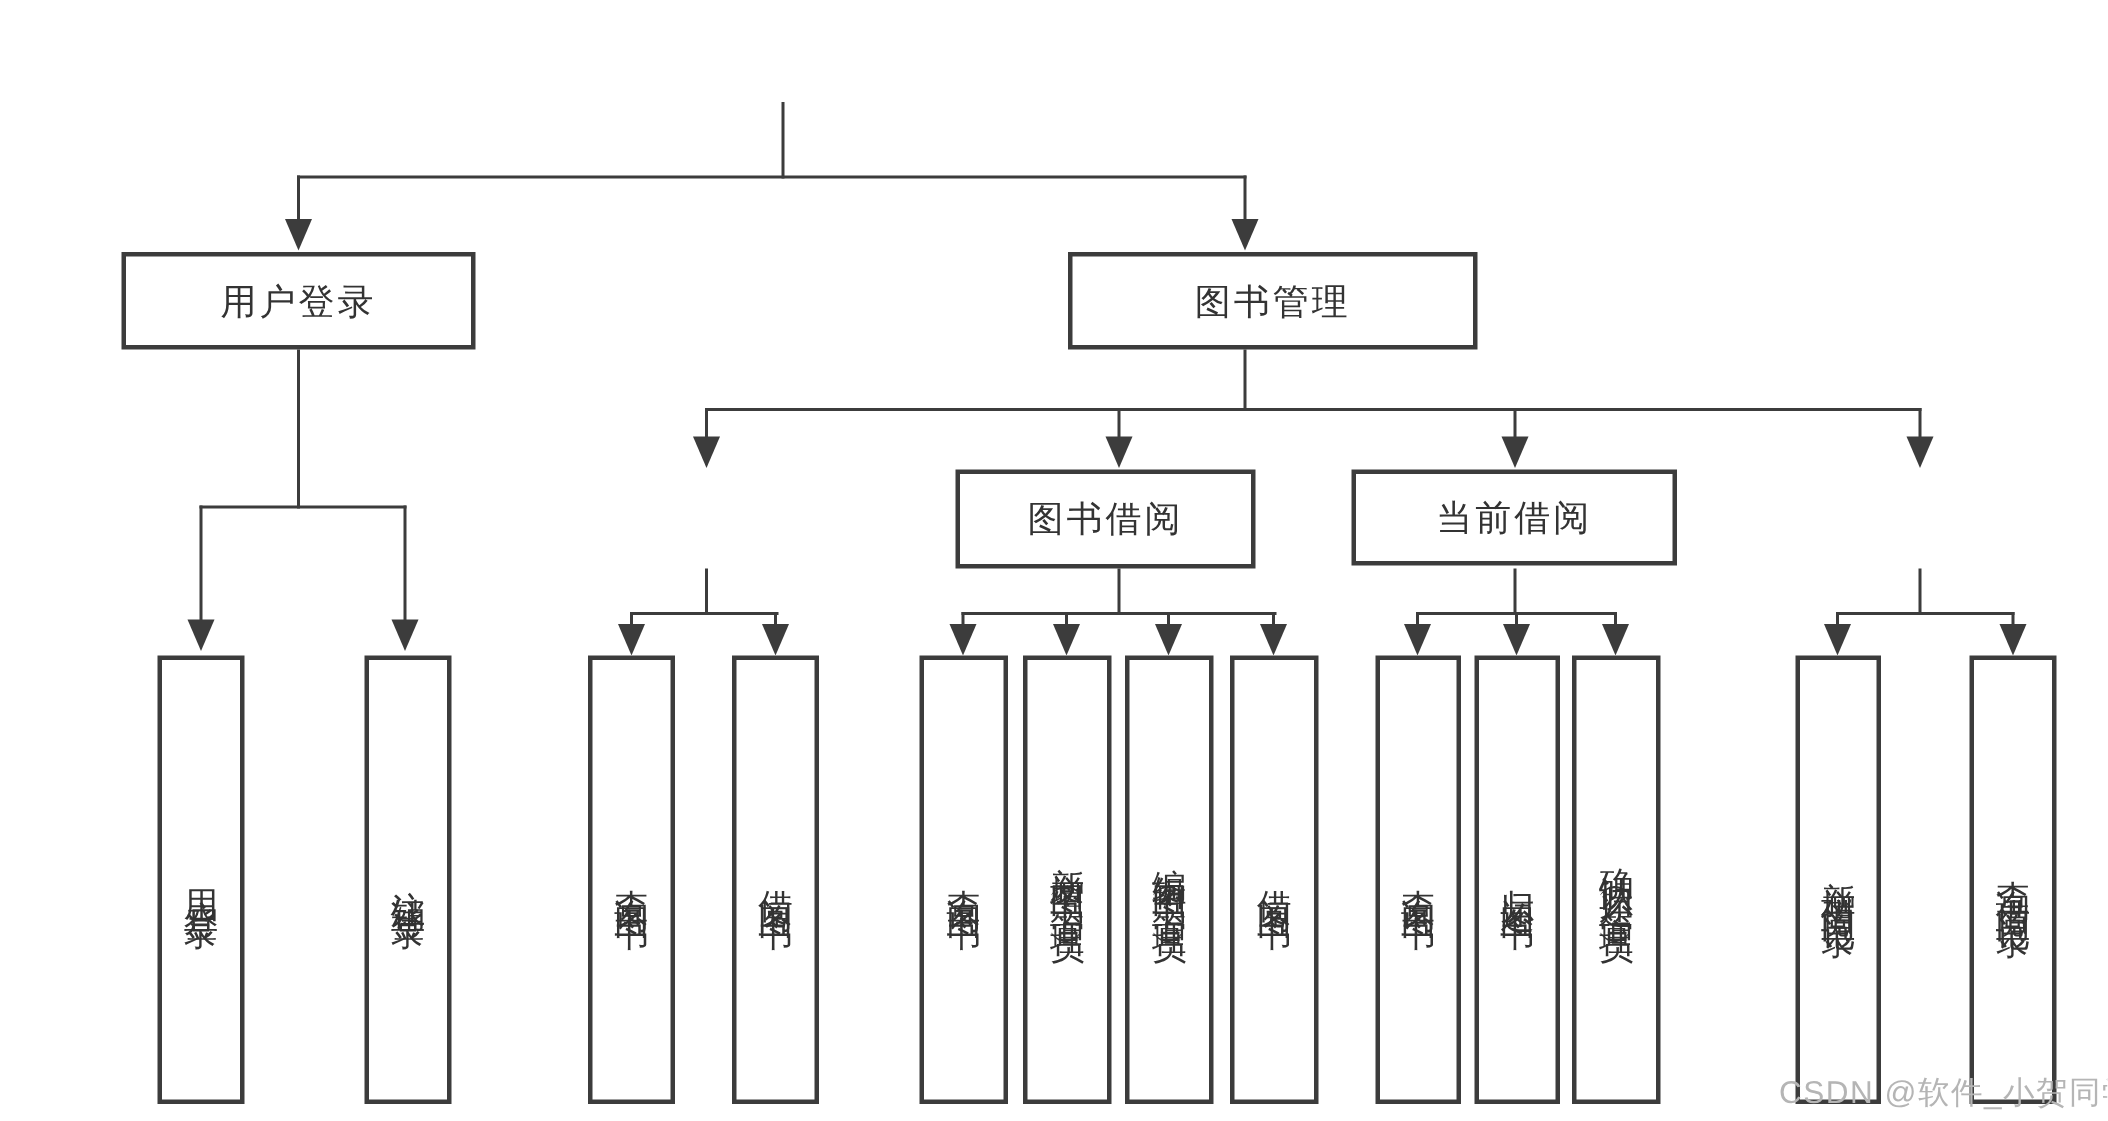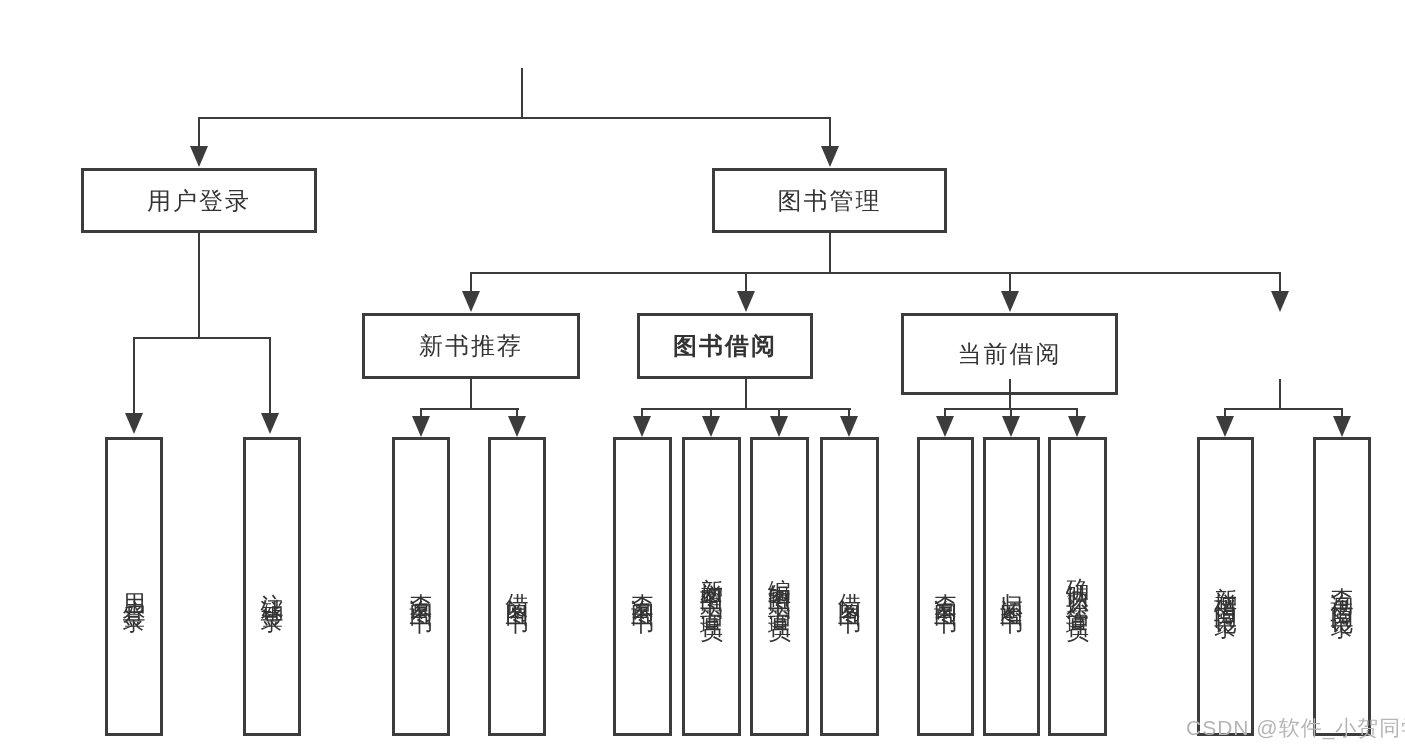--- a/index.html
+++ b/index.html
@@ -54,21 +54,21 @@
   <div class="line" style="left:521px;top:68px;width:2px;height:51px;"></div>
   <div class="line" style="left:198px;top:117px;width:633px;height:2px;"></div>
   <div class="line" style="left:198px;top:117px;width:2px;height:30px;"></div>
   <div class="arrow" style="left:190px;top:146px;"></div>
   <div class="line" style="left:829px;top:117px;width:2px;height:30px;"></div>
   <div class="arrow" style="left:821px;top:146px;"></div>
 
   <div class="hbox" style="left:81px;top:168px;width:236px;height:65px;">
     <span>用户登录</span>
   </div>
-  <div class="hbox" style="left:712px;top:168px;width:235px;height:65px;">
+  <div class="hbox" style="left:712px;top:168px;width:273px;height:65px;">
     <span>图书管理</span>
   </div>
 
   <div class="line" style="left:198px;top:233px;width:2px;height:106px;"></div>
   <div class="line" style="left:133px;top:337px;width:138px;height:2px;"></div>
   <div class="line" style="left:133px;top:337px;width:2px;height:77px;"></div>
   <div class="arrow" style="left:125px;top:413px;"></div>
   <div class="line" style="left:269px;top:337px;width:2px;height:77px;"></div>
   <div class="arrow" style="left:261px;top:413px;"></div>
 
@@ -76,27 +76,24 @@
   <div class="line" style="left:470px;top:272px;width:811px;height:2px;"></div>
   <div class="line" style="left:470px;top:272px;width:2px;height:20px;"></div>
   <div class="arrow" style="left:462px;top:291px;"></div>
   <div class="line" style="left:745px;top:272px;width:2px;height:20px;"></div>
   <div class="arrow" style="left:737px;top:291px;"></div>
   <div class="line" style="left:1009px;top:272px;width:2px;height:20px;"></div>
   <div class="arrow" style="left:1001px;top:291px;"></div>
   <div class="line" style="left:1279px;top:272px;width:2px;height:20px;"></div>
   <div class="arrow" style="left:1271px;top:291px;"></div>
 
-  <div class="hbox" style="left:362px;top:313px;width:218px;height:66px;">
-    <span>新书推荐</span>
-  </div>
-  <div class="hbox" style="left:637px;top:313px;width:176px;height:66px;font-weight:bold;">
+  <div class="hbox" style="left:637px;top:313px;width:200px;height:66px;">
     <span>图书借阅</span>
   </div>
-  <div class="hbox" style="left:901px;top:313px;width:217px;height:82px;">
+  <div class="hbox" style="left:901px;top:313px;width:217px;height:64px;">
     <span>当前借阅</span>
   </div>
 
   <div class="line" style="left:470px;top:379px;width:2px;height:31px;"></div>
   <div class="line" style="left:420px;top:408px;width:99px;height:2px;"></div>
   <div class="line" style="left:420px;top:408px;width:2px;height:9px;"></div>
   <div class="arrow" style="left:412px;top:416px;"></div>
   <div class="line" style="left:516px;top:408px;width:2px;height:9px;"></div>
   <div class="arrow" style="left:508px;top:416px;"></div>
 

